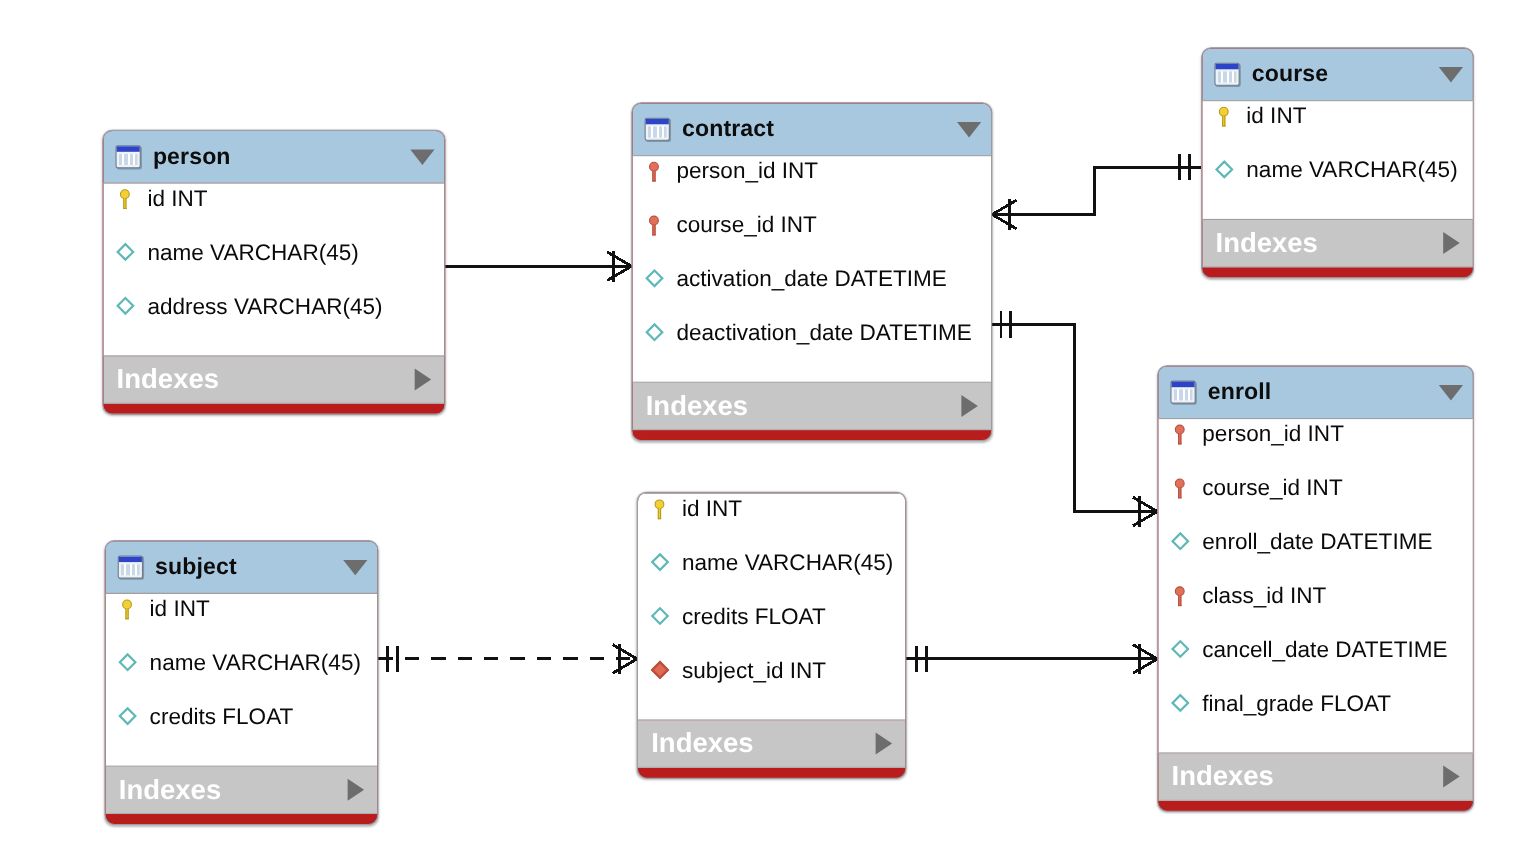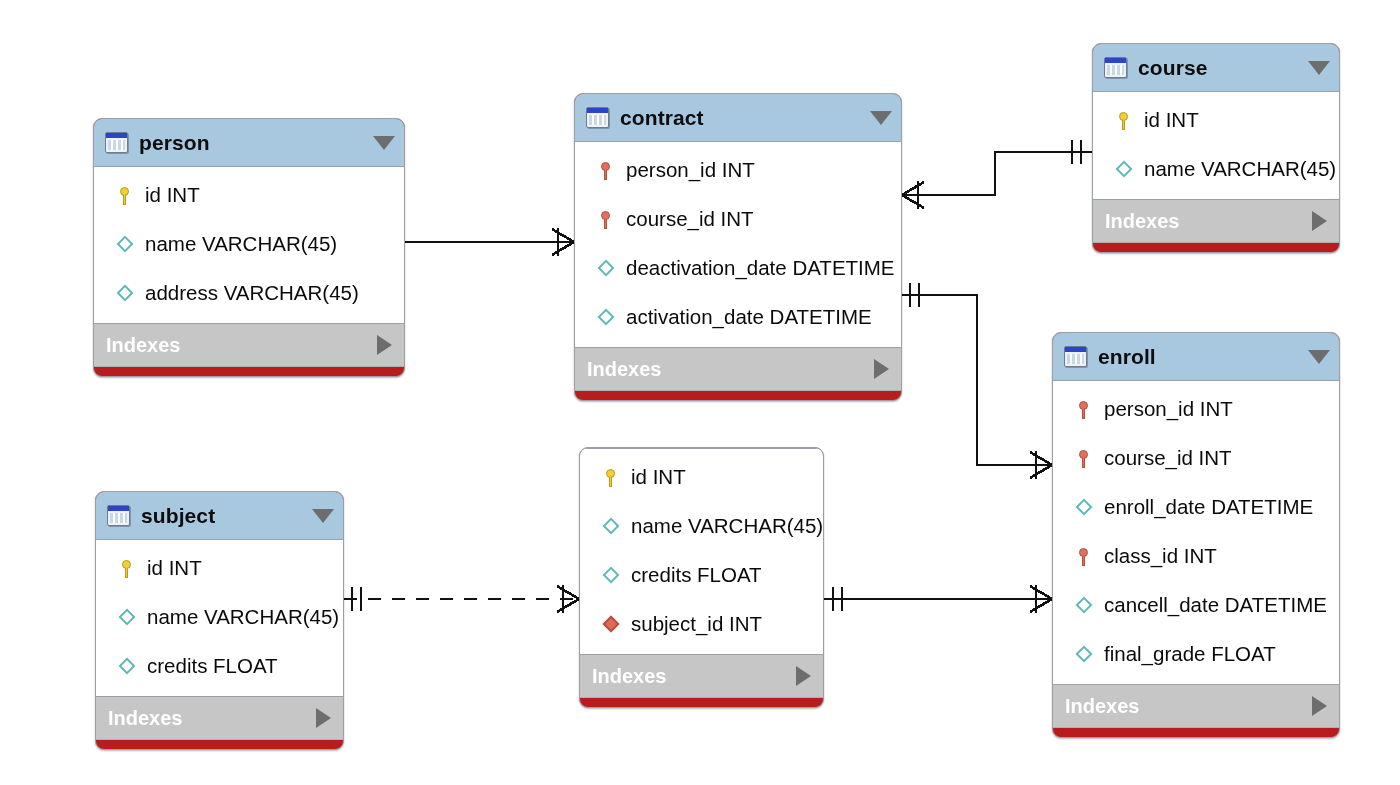--- a/index.html
+++ b/index.html
@@ -86,26 +86,24 @@
 
   .tbl-fields {
     background: #ffffff;
     border-top: 1px solid #9aa0a6;
     border-bottom: 1px solid #9aa0a6;
     padding: 4px 0 5px 0;
   }
 
   .field-row {
     display: flex;
-    align-items: center;
     height: 49px;
     padding: 0 10px 0 12px;
     box-sizing: border-box;
     white-space: nowrap;
-    margin-left: 11px;
   }
 
   .field-icon {
     width: 20px;
     height: 20px;
     flex: 0 0 auto;
     margin-right: 8px;
     position: relative;
   }
 
@@ -119,21 +117,21 @@
     height: 43px;
     background: #c6c6c6;
     display: flex;
     align-items: center;
     padding: 0 12px 0 12px;
     box-sizing: border-box;
     border-bottom: 1px solid #b0b0b0;
   }
 
   .idx-label {
-    font-size: 20px;
+    font-size: 25px;
     font-weight: bold;
     color: #ffffff;
     flex: 1 1 auto;
     line-height: 1;
   }
 
   .caret-right {
     width: 0; height: 0;
     flex: 0 0 auto;
     border-top: 10px solid transparent;
@@ -353,27 +351,27 @@
           <div class="field-row">
             <span class="field-icon">
               <span class="icon-key-red"></span>
             </span>
             <span class="field-label">course_id INT</span>
           </div>
           <div class="field-row">
             <span class="field-icon">
               <span class="icon-diamond"></span>
             </span>
+            <span class="field-label">activation_date DATETIME</span>
+          </div>
+          <div class="field-row">
+            <span class="field-icon">
+              <span class="icon-diamond"></span>
+            </span>
             <span class="field-label">deactivation_date DATETIME</span>
-          </div>
-          <div class="field-row">
-            <span class="field-icon">
-              <span class="icon-diamond"></span>
-            </span>
-            <span class="field-label">activation_date DATETIME</span>
           </div>
         </div>
         <div class="tbl-indexes">
           <span class="idx-label">Indexes</span>
           <span class="caret-right"></span>
         </div>
       </div>
       <div class="table-box" style="left: 1092px; top: 43px; width: 248px;">
         <div class="tbl-header">
           <span class="tbl-icon">

